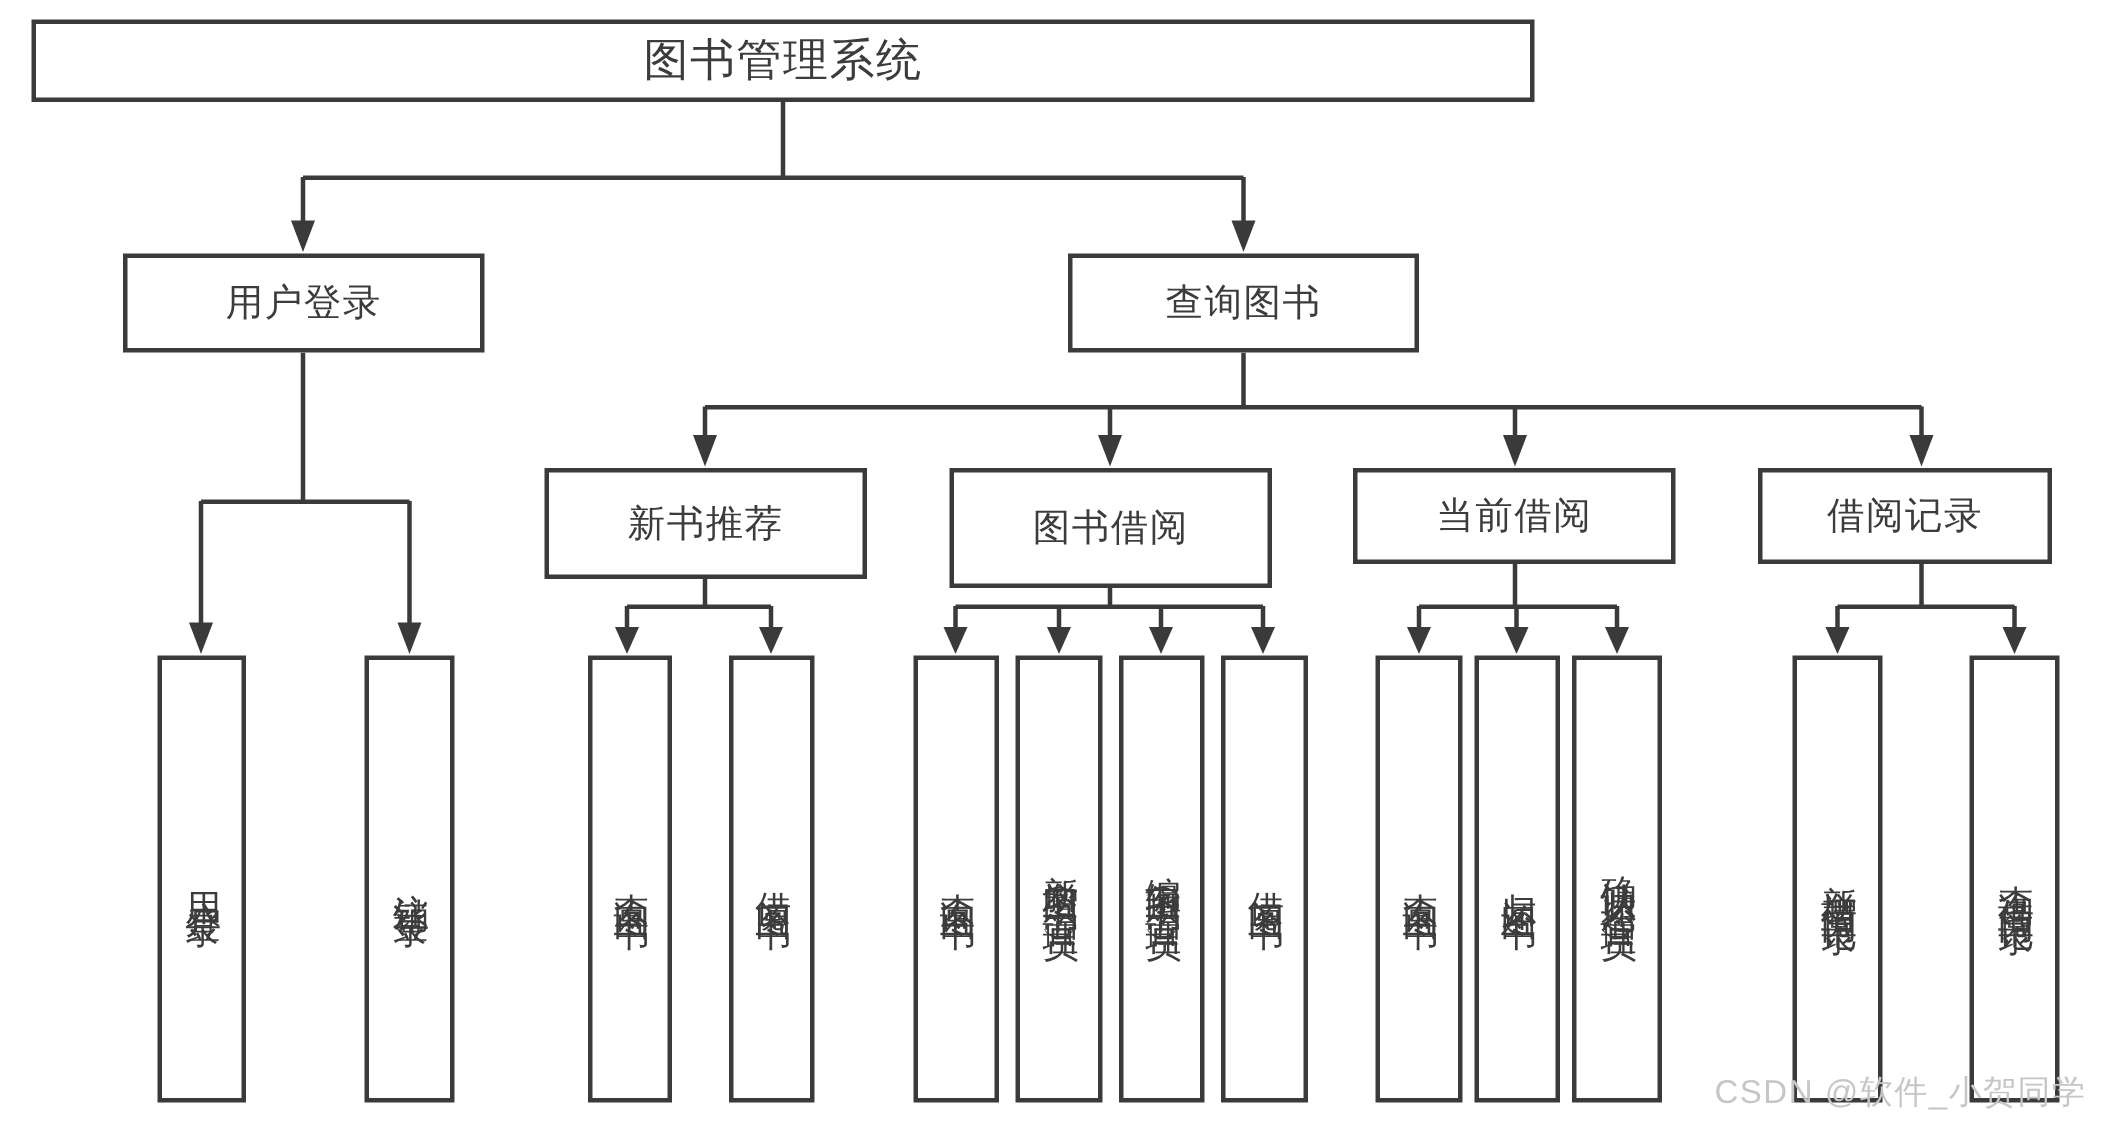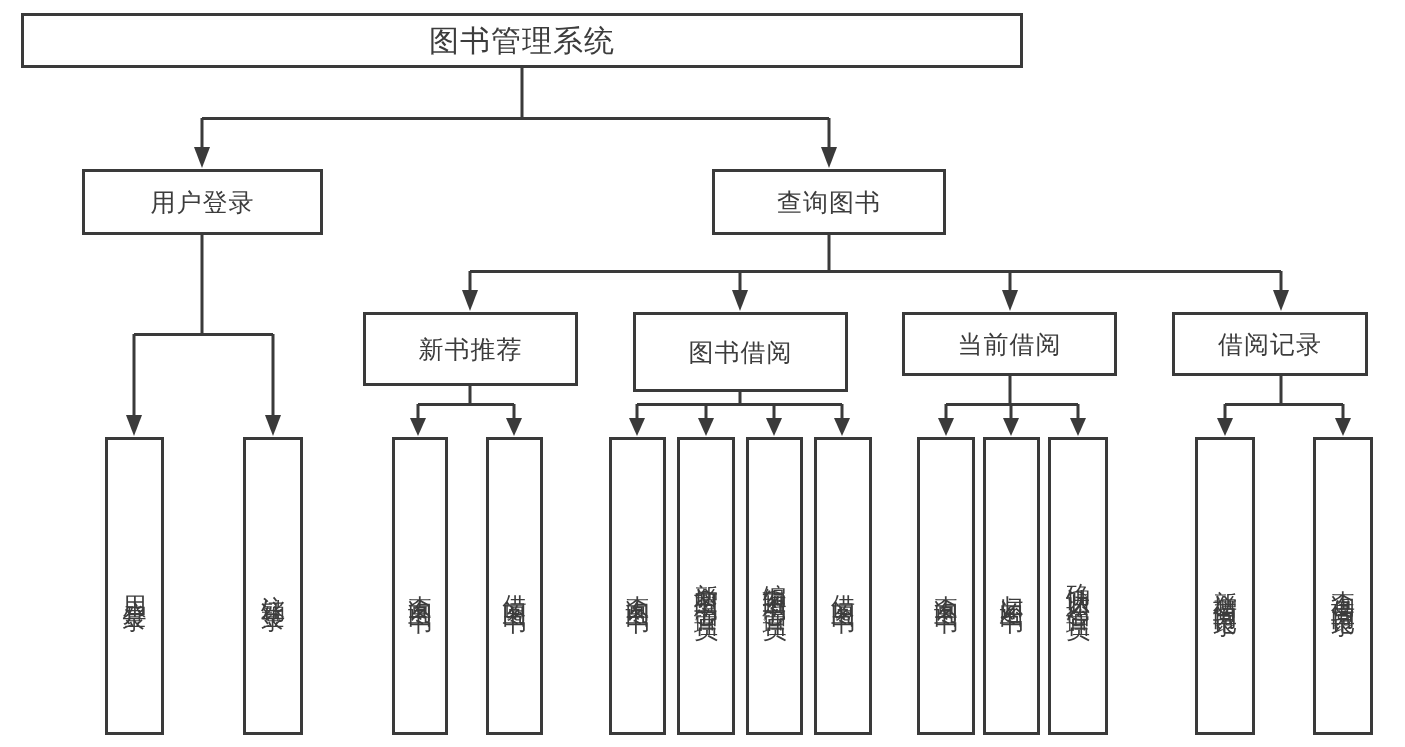--- a/index.html
+++ b/index.html
@@ -143,14 +143,15 @@
   <div class="node v" style="left:746px; top:437px; width:57px; height:298px">编辑图书（管理员）</div>
   <div class="node v" style="left:814px; top:437px; width:58px; height:298px">借阅图书</div>
 
   <div class="node v" style="left:917px; top:437px; width:58px; height:298px">查询图书</div>
   <div class="node v" style="left:983px; top:437px; width:57px; height:298px">归还图书</div>
   <div class="node v" style="left:1048px; top:437px; width:60px; height:298px">确认归还（管理员）</div>
 
   <div class="node v" style="left:1195px; top:437px; width:60px; height:298px">新增借阅记录</div>
   <div class="node v" style="left:1313px; top:437px; width:60px; height:298px">查询借阅记录</div>
 
+  <div class="watermark">CSDN @软件_小贺同学</div>
 
 </div>
 
 </body></html>

